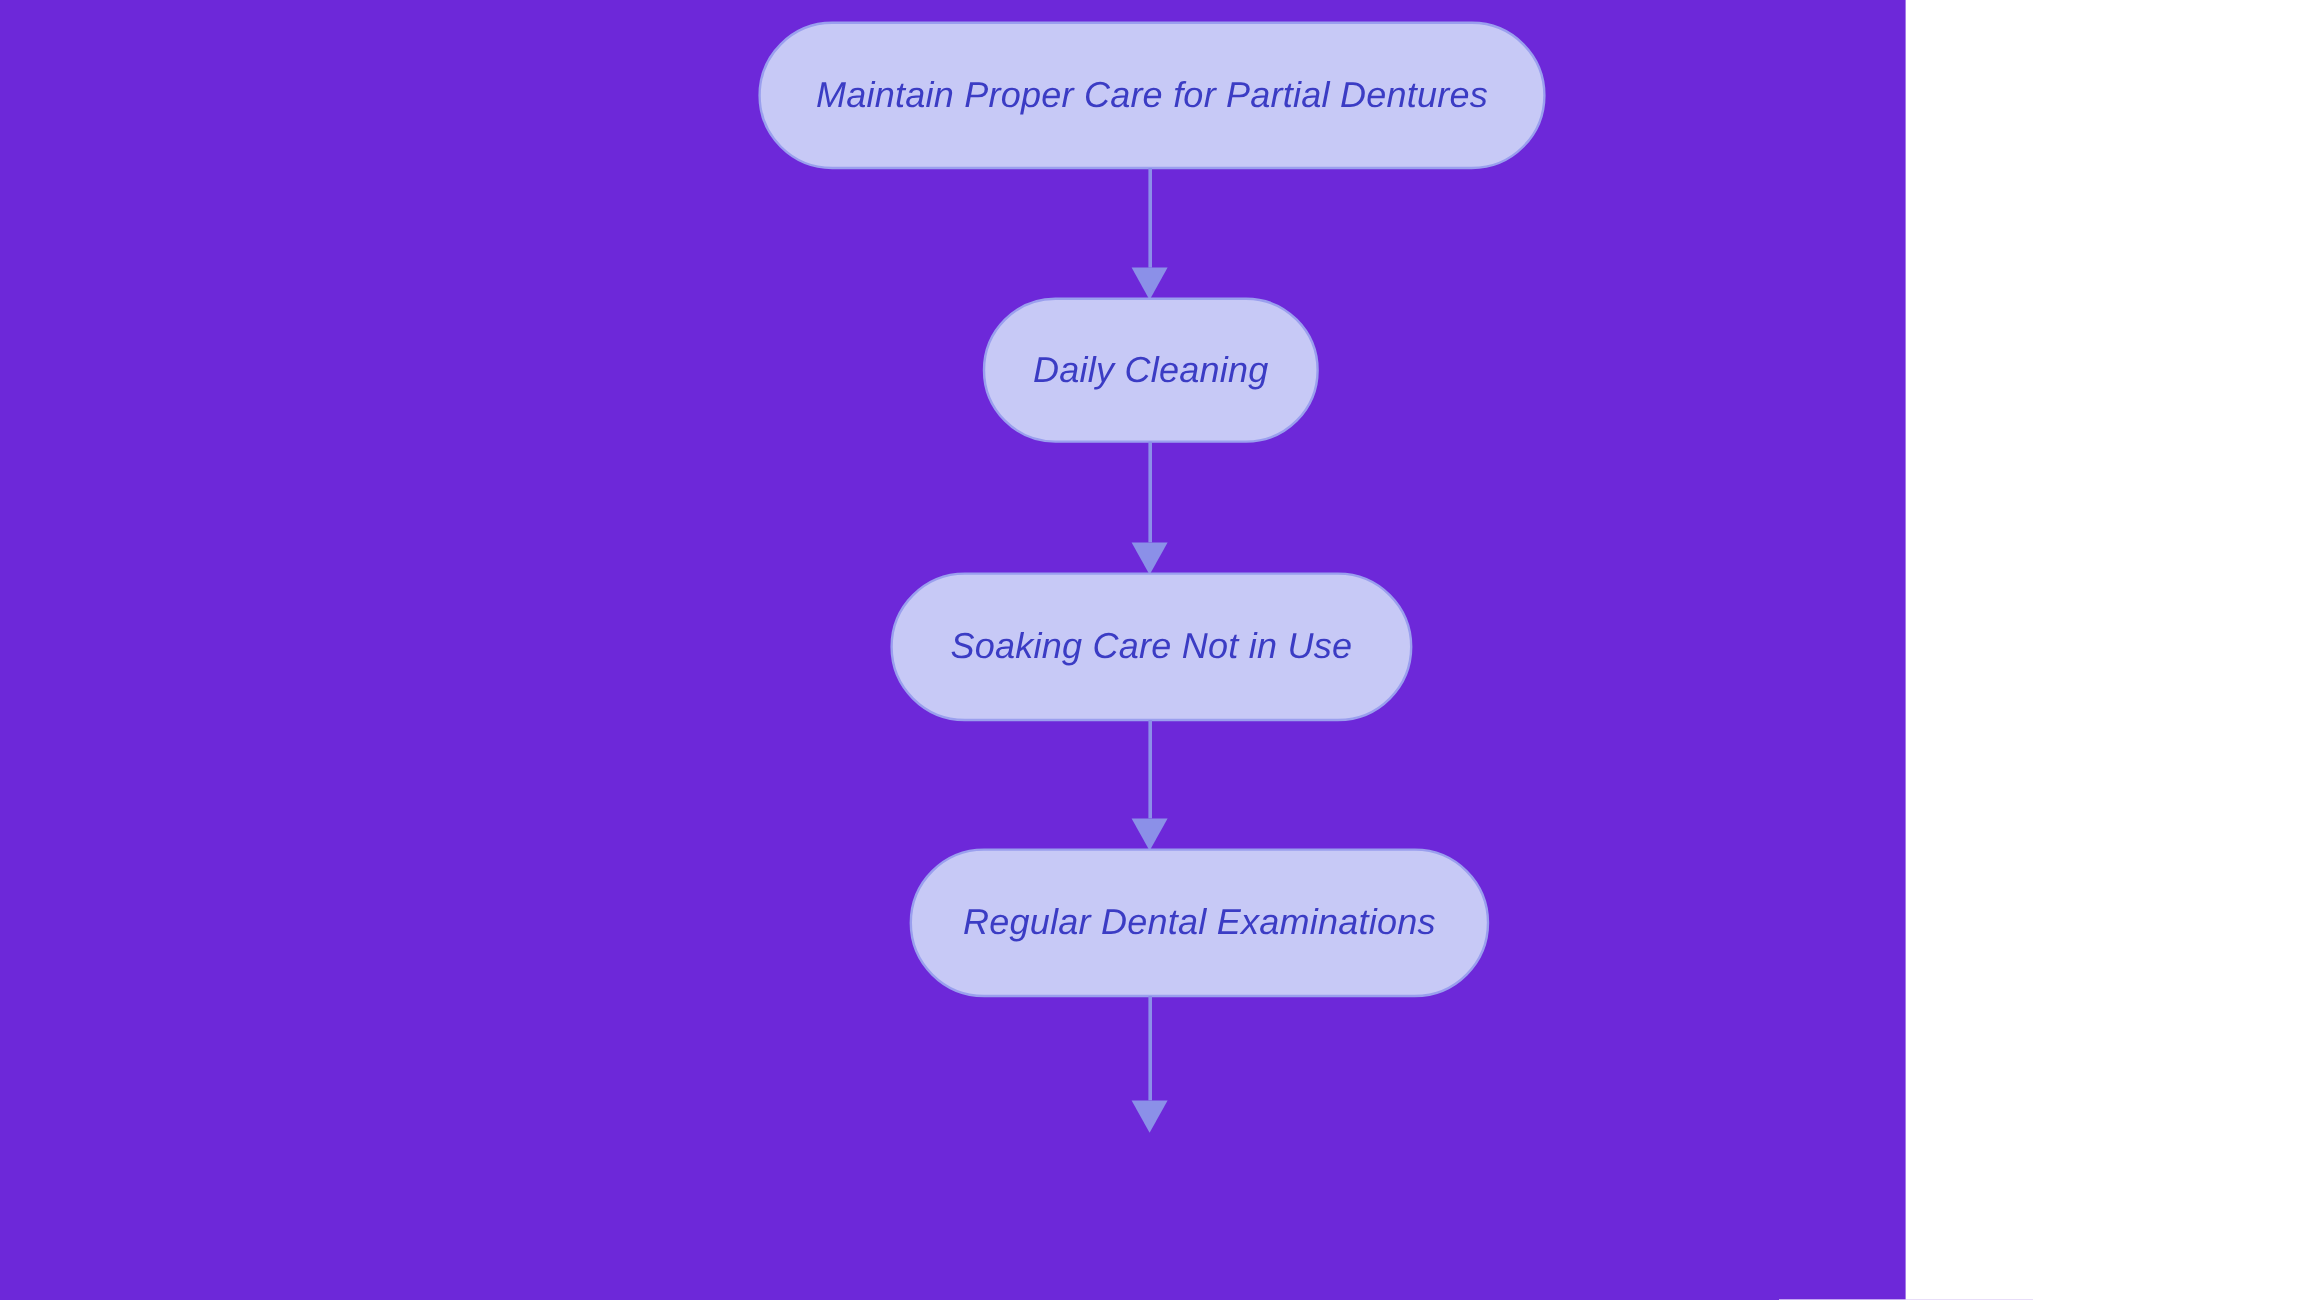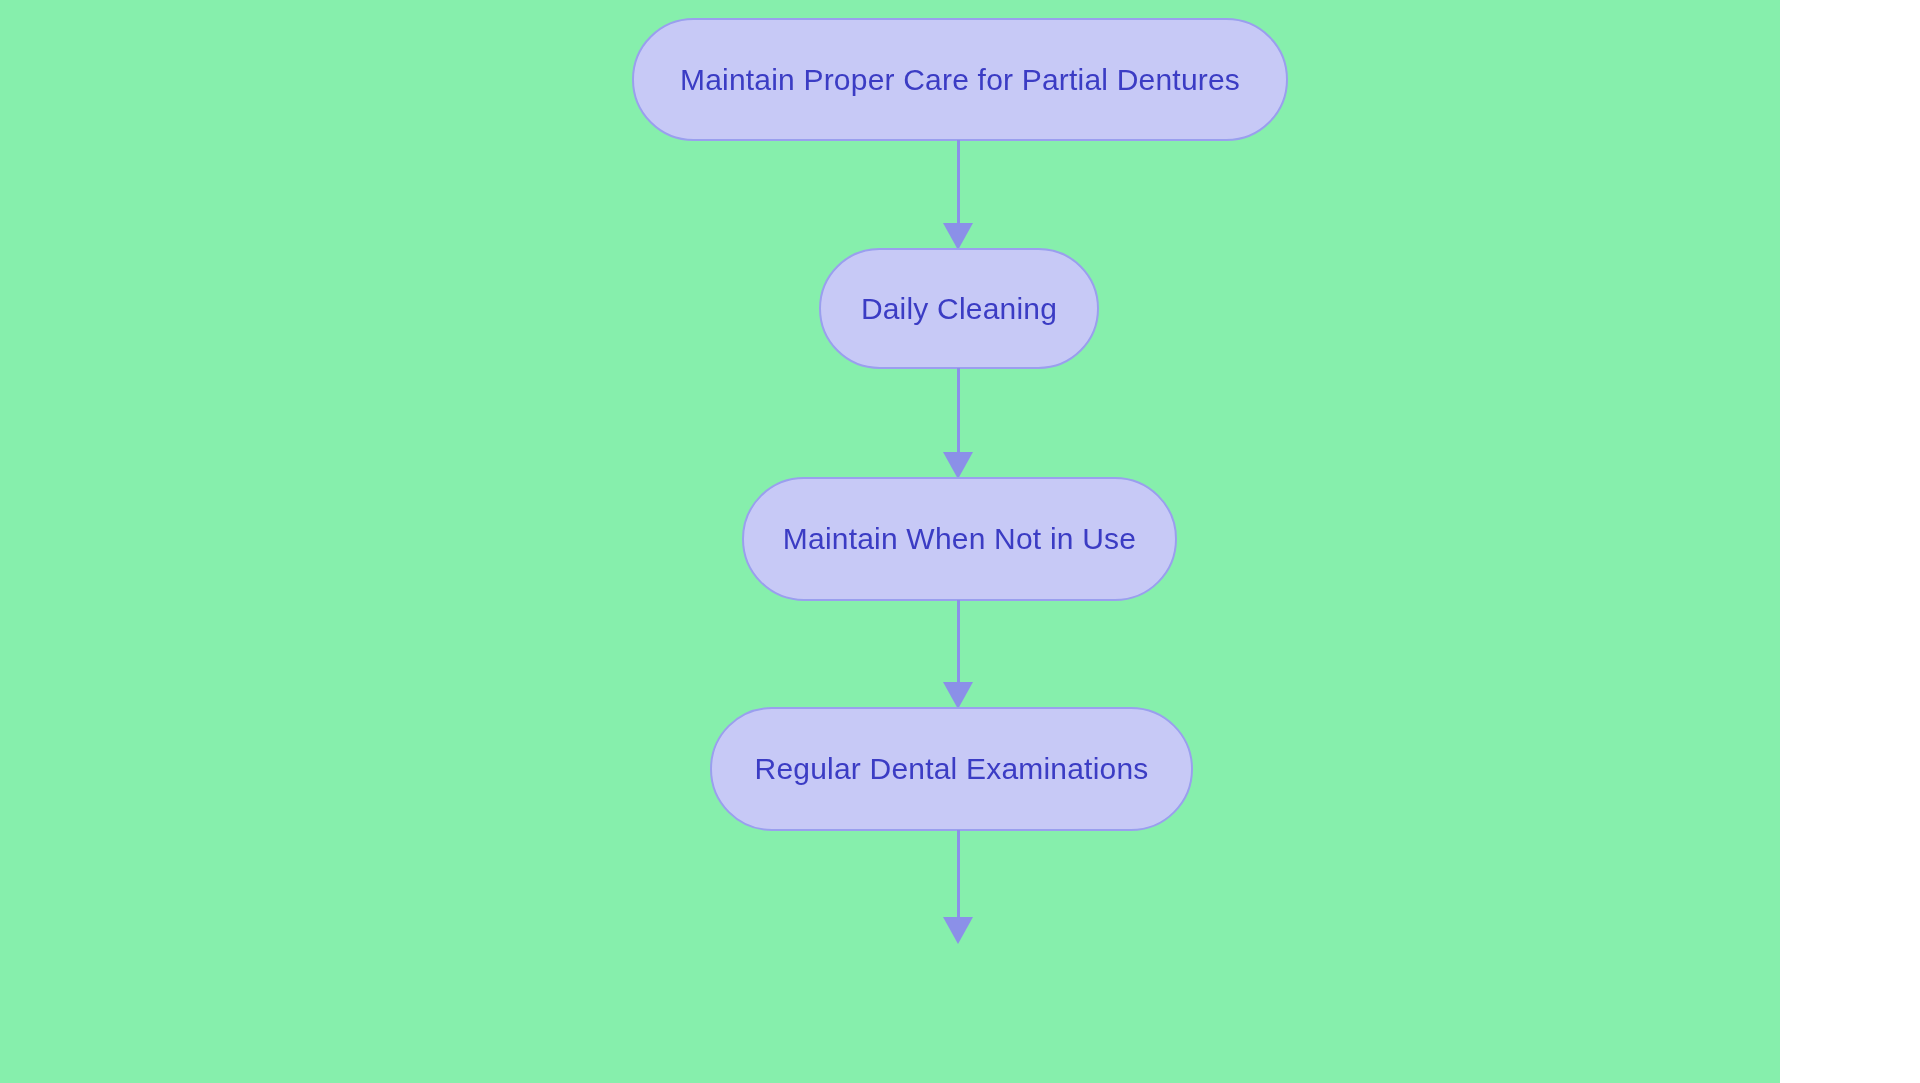--- a/index.html
+++ b/index.html
@@ -4,42 +4,43 @@
 <style>
   * { margin: 0; padding: 0; box-sizing: border-box; }
   html, body {
     width: 1920px; height: 1083px;
     background: #ffffff;
     font-family: "Liberation Sans", "DejaVu Sans", sans-serif;
     overflow: hidden;
   }
   .canvas {
     position: relative;
-    width: 1780px; height: 1083px;
-    background: #86efac;
+    width: 1588px; height: 1083px;
+    background: #6d28d9;
+    font-style: italic;
   }
   .flow-node {
     position: absolute;
     display: flex;
     align-items: center;
     justify-content: center;
     background: #c7c9f6;
     border: 2px solid #9a9fee;
     border-radius: 62px;
     color: #3b3cc4;
     font-size: 30px;
     font-weight: 400;
     letter-spacing: 0.2px;
     white-space: nowrap;
     text-align: center;
   }
   .node-1 { left: 632px; top: 18px;  width: 656px; height: 123px; }
   .node-2 { left: 819px; top: 248px; width: 280px; height: 121px; }
   .node-3 { left: 742px; top: 477px; width: 435px; height: 124px; }
-  .node-4 { left: 710px; top: 707px; width: 483px; height: 124px; }
+  .node-4 { left: 758px; top: 707px; width: 483px; height: 124px; }
   .node-5 { left: 793px; top: 942px; width: 330px; height: 120px; }
 
   .flow-arrow {
     position: absolute;
     width: 30px;
     display: flex;
     flex-direction: column;
     align-items: center;
   }
   .arrow-line {
@@ -75,21 +76,21 @@
   <div class="flow-node node-2">
     <span>Daily Cleaning</span>
   </div>
 
   <div class="flow-arrow arrow-2">
     <div class="arrow-line"></div>
     <div class="arrow-head"></div>
   </div>
 
   <div class="flow-node node-3">
-    <span>Maintain When Not in Use</span>
+    <span>Soaking Care Not in Use</span>
   </div>
 
   <div class="flow-arrow arrow-3">
     <div class="arrow-line"></div>
     <div class="arrow-head"></div>
   </div>
 
   <div class="flow-node node-4">
     <span>Regular Dental Examinations</span>
   </div>

